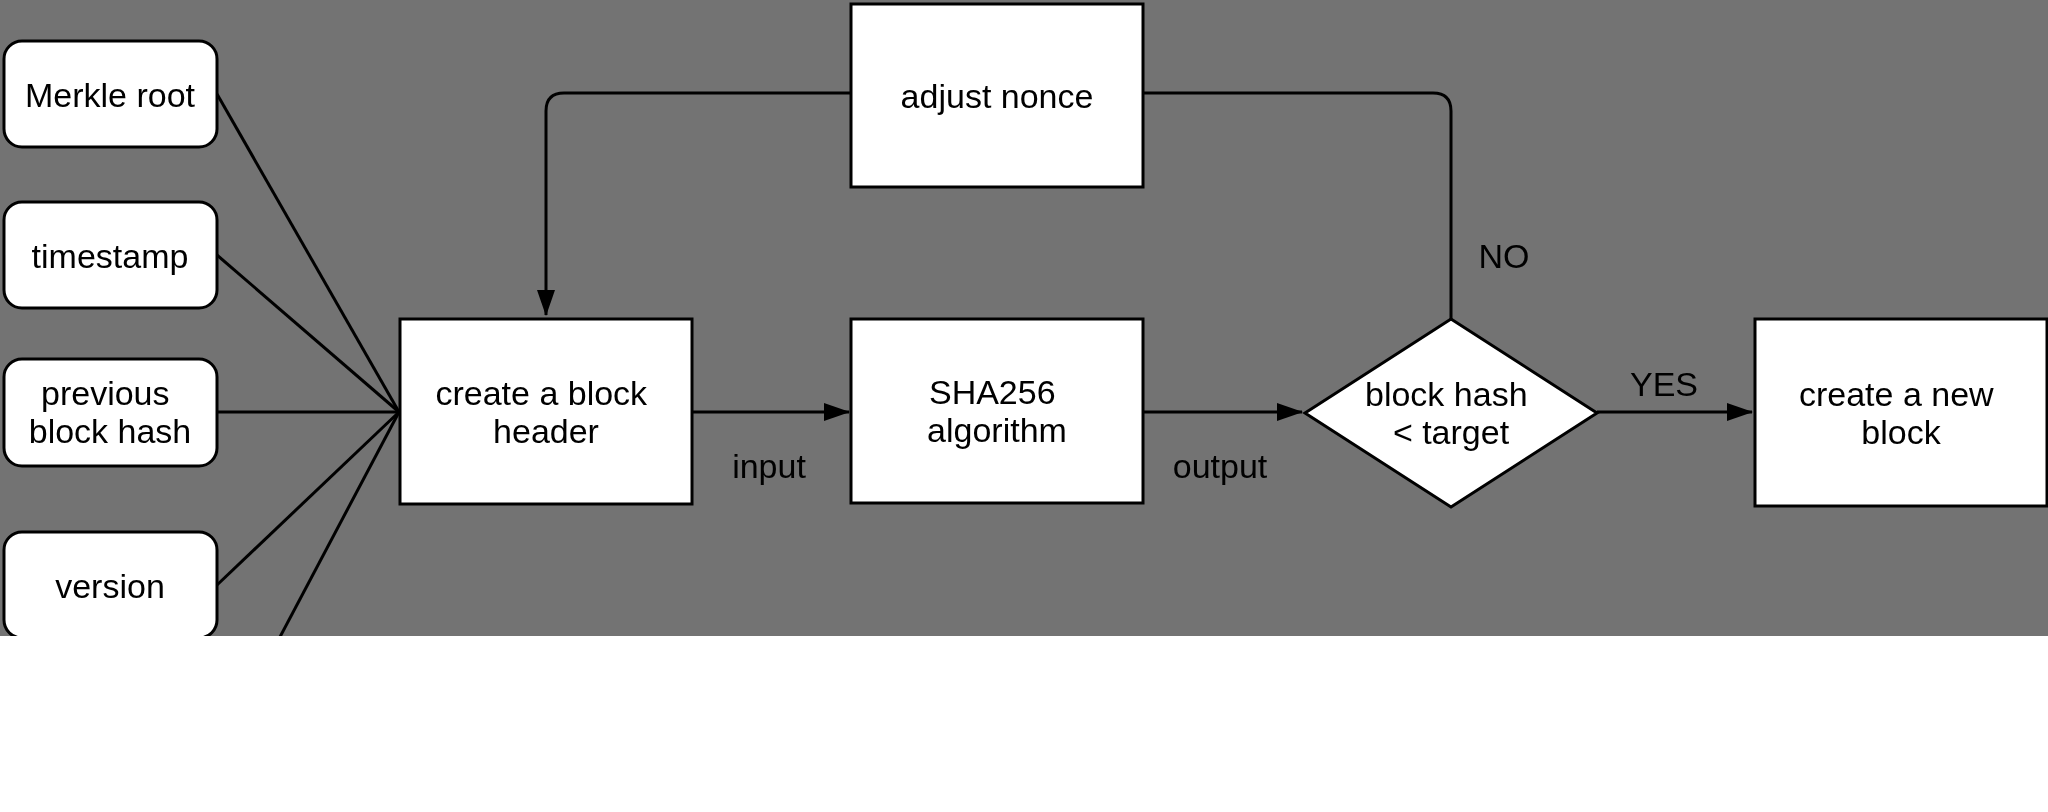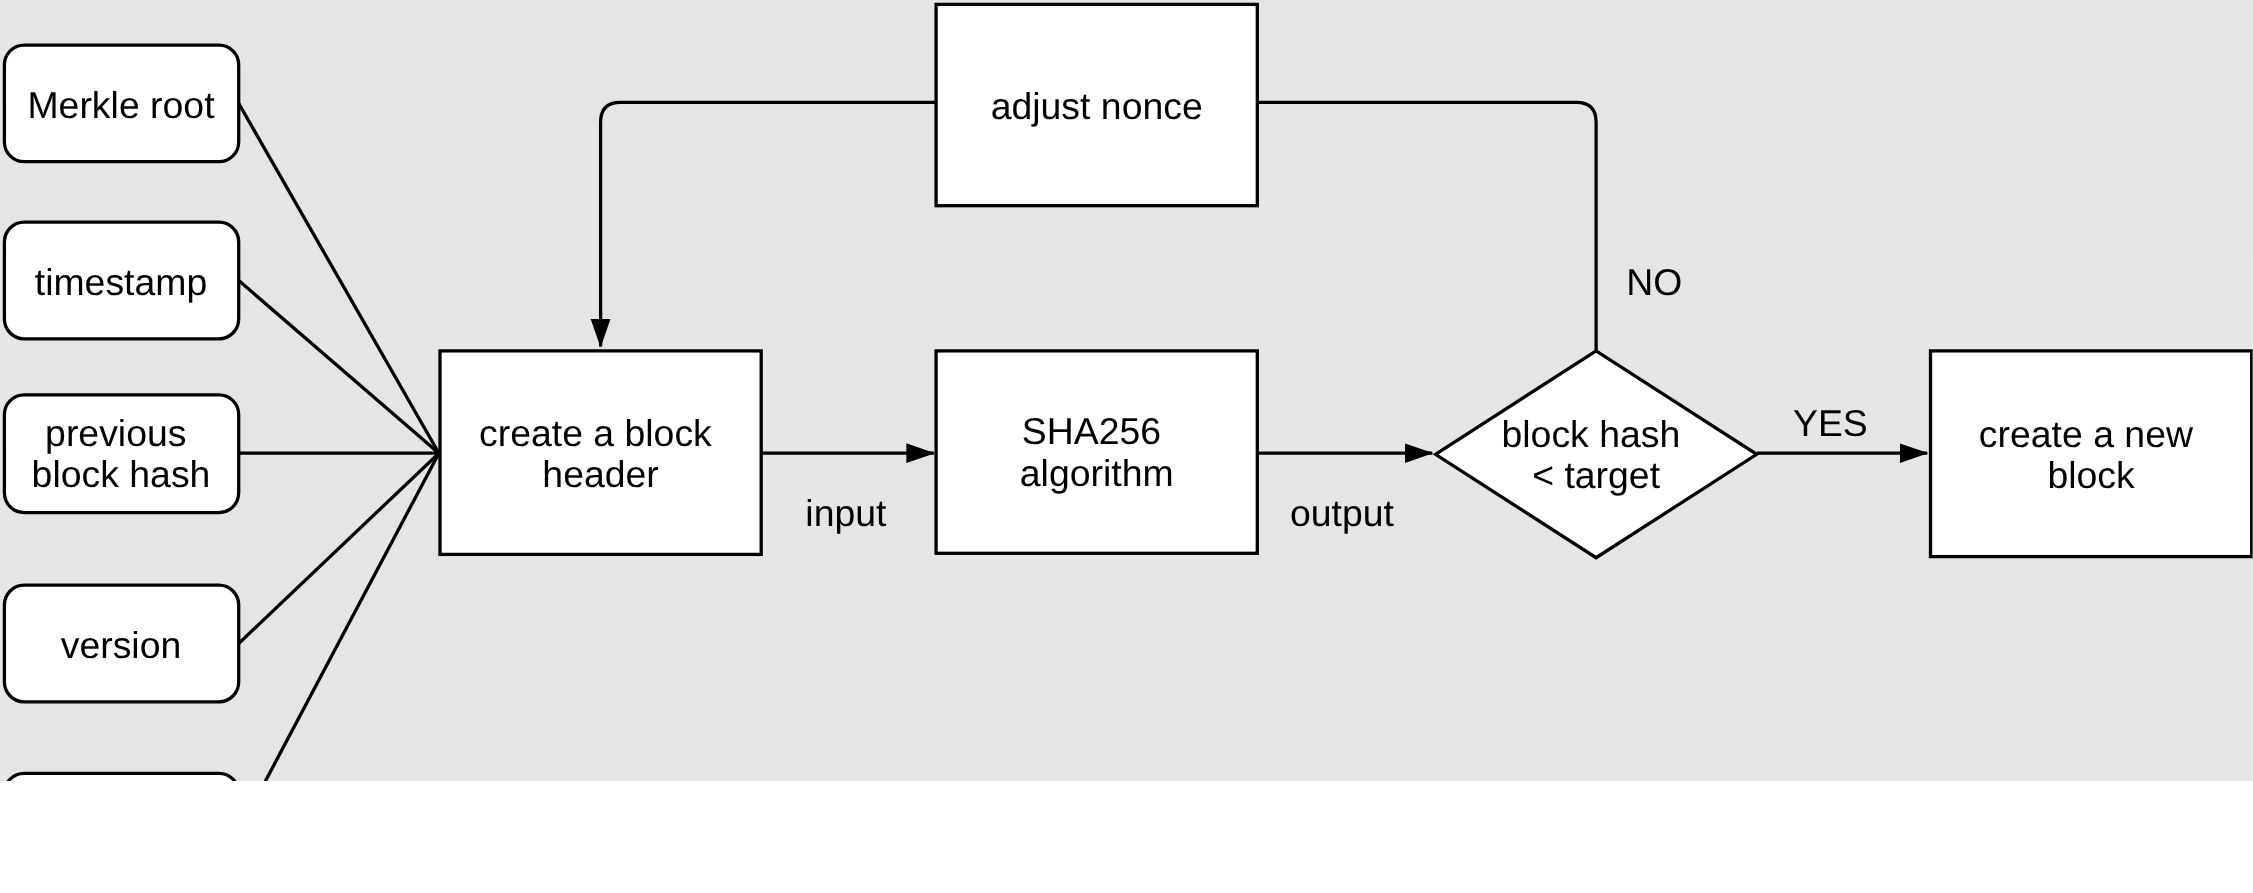--- a/index.html
+++ b/index.html
@@ -2,22 +2,22 @@
 <html><head>
 <meta charset="utf-8">
 <style>
   html, body {
     margin: 0;
     padding: 0;
     background: #ffffff;
   }
   .canvas-wrap {
     width: 2048px;
-    height: 710px;
-    background: #e5e5e5;
+    height: 636px;
+    background: #737373;
     position: relative;
     overflow: hidden;
     text-decoration: underline;
   }
   svg {
     display: block;
   }
   .node-shape {
     fill: #ffffff;
     stroke: #000000;

